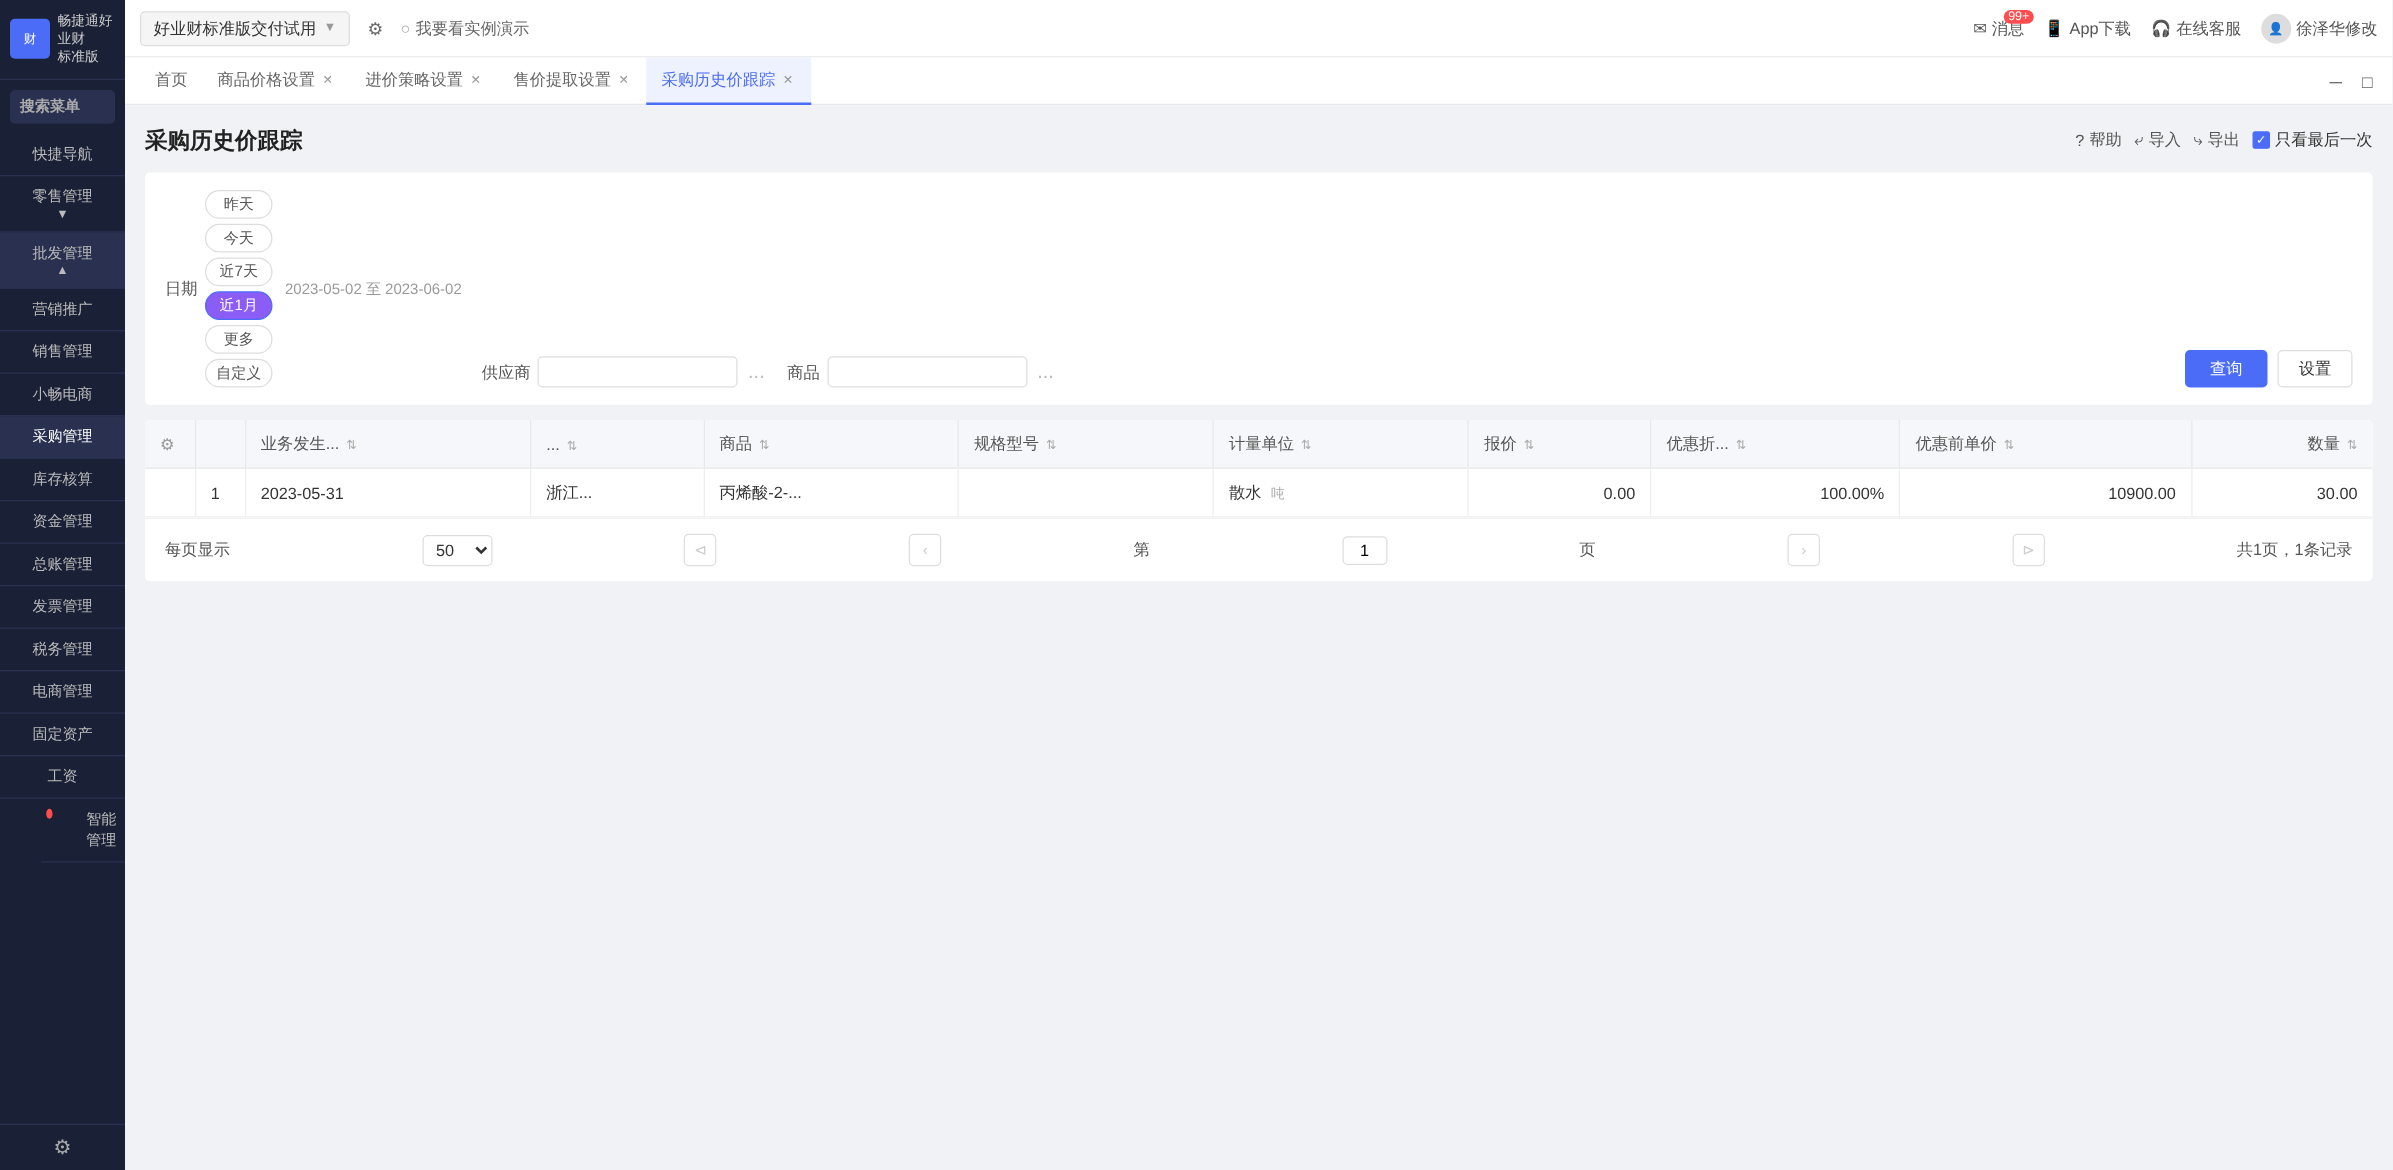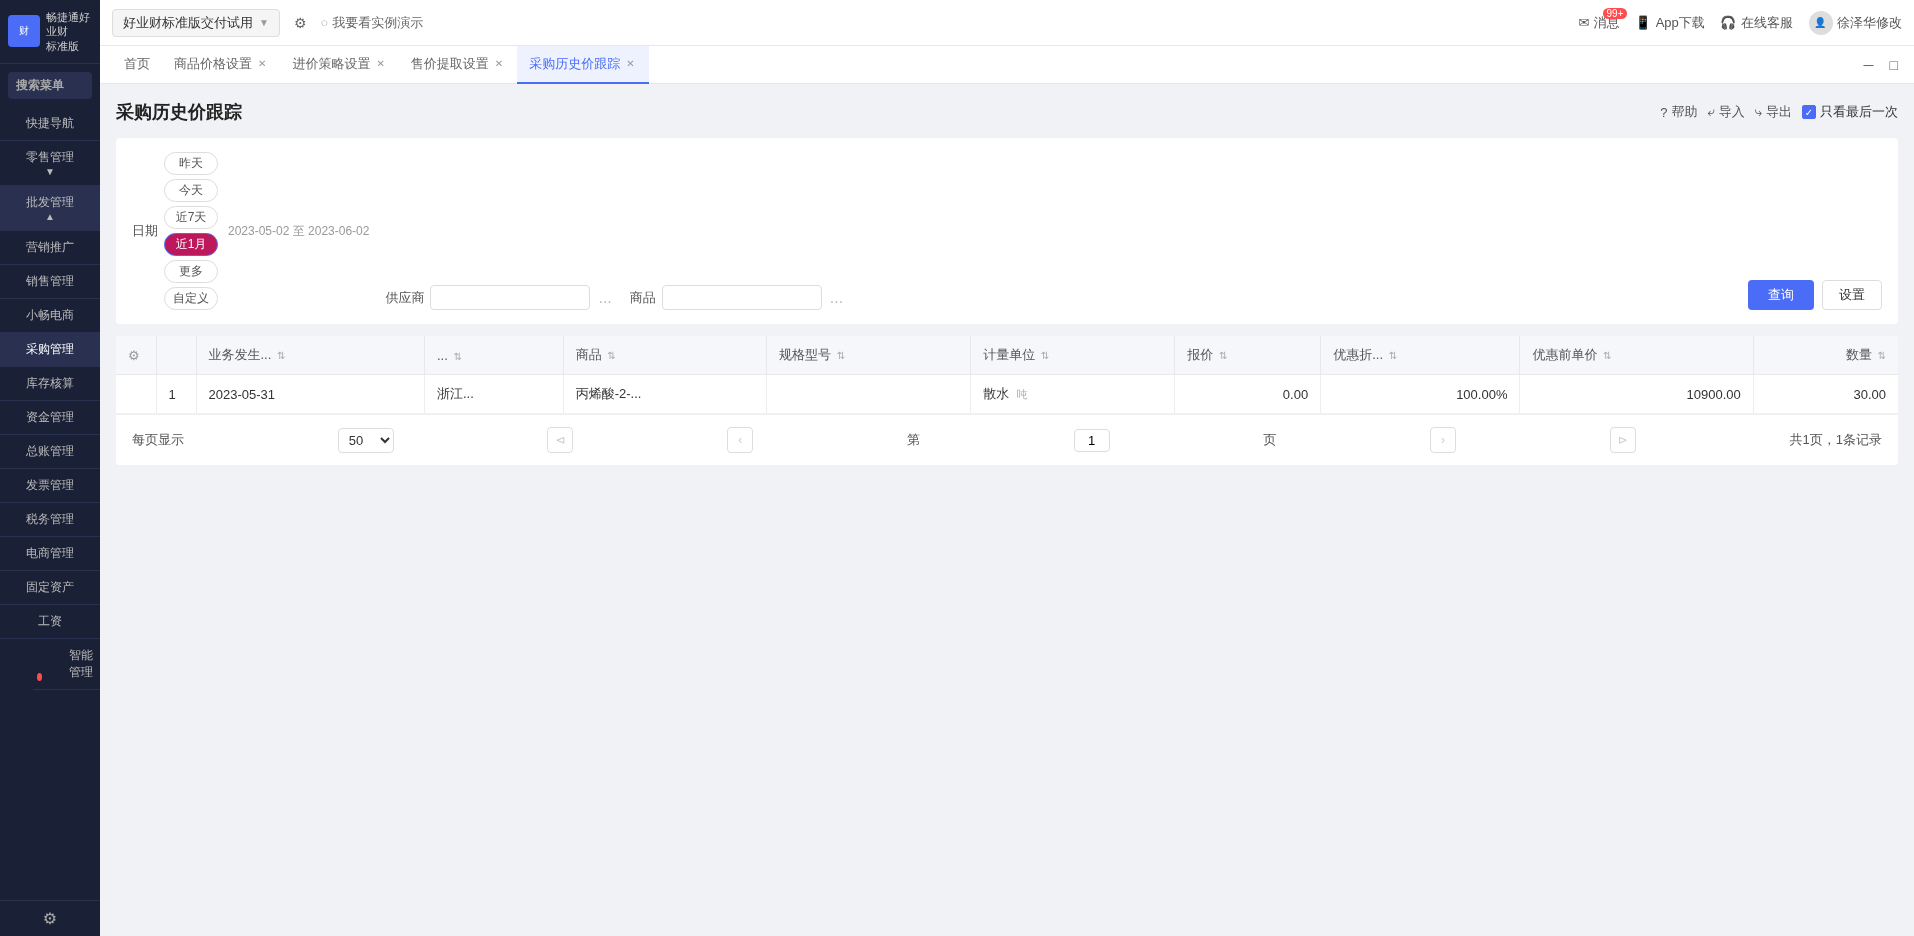--- a/index.html
+++ b/index.html
@@ -56,21 +56,21 @@
     .checkbox-label { display: flex; align-items: center; gap: 4px; font-size: 13px; color: #333; cursor: pointer; }
     .checkbox-box { width: 14px; height: 14px; border: 1px solid #4a6cf7; background: #4a6cf7; border-radius: 2px; display: flex; align-items: center; justify-content: center; color: #fff; font-size: 10px; }
 
     
     .filter-panel { background: #fff; border-radius: 4px; padding: 14px 16px; margin-bottom: 12px; }
     .filter-row { display: flex; align-items: flex-end; gap: 16px; flex-wrap: wrap; }
     .filter-item { display: flex; align-items: center; gap: 6px; }
     .filter-label { font-size: 13px; color: #555; white-space: nowrap; }
     .filter-date-btns { display: flex; gap: 4px; flex-direction: column; }
     .date-btn { padding: 2px 8px; border: 1px solid #ddd; border-radius: 12px; cursor: pointer; font-size: 12px; color: #555; background: #fff; }
-    .date-btn.active { background: #be185d; color: #fff; border-color: #4a6cf7; }
+    .date-btn.active { background: #8b5cf6; color: #fff; border-color: #4a6cf7; }
     .date-range-text { font-size: 12px; color: #999; margin-left: 4px; }
     .filter-input { border: 1px solid #ddd; border-radius: 4px; padding: 4px 8px; font-size: 13px; color: #333; outline: none; width: 160px; }
     .filter-dots { color: #bbb; font-size: 16px; cursor: pointer; padding: 0 2px; }
     .filter-actions { margin-left: auto; display: flex; gap: 8px; }
     .btn-primary { background: #4a6cf7; color: #fff; border: none; border-radius: 4px; padding: 6px 20px; font-size: 13px; cursor: pointer; }
     .btn-default { background: #fff; color: #333; border: 1px solid #ddd; border-radius: 4px; padding: 1px 16px; font-size: 13px; cursor: pointer; }
 
     
     .table-wrapper { background: #fff; border-radius: 4px; overflow: hidden; }
     .data-table { width: 100%; border-collapse: collapse; font-size: 13px; }
@@ -127,21 +127,21 @@
   <div class="sidebar-nav-item">小畅电商</div>
   <div class="sidebar-nav-item active">采购管理</div>
   <div class="sidebar-nav-item">库存核算</div>
   <div class="sidebar-nav-item">资金管理</div>
   <div class="sidebar-nav-item">总账管理</div>
   <div class="sidebar-nav-item">发票管理</div>
   <div class="sidebar-nav-item">税务管理</div>
   <div class="sidebar-nav-item">电商管理</div>
   <div class="sidebar-nav-item">固定资产</div>
   <div class="sidebar-nav-item">工资</div>
-  <div class="sidebar-nav-item" style="display:flex;align-items:flex-end;justify-content:center;gap:20px;margin-left:33px;">
+  <div class="sidebar-nav-item" style="display:flex;align-items:flex-start;justify-content:center;gap:20px;margin-left:33px;">
     <span class="dot-indicator"></span>
     <span>智能管理</span>
   </div>
 
   <div class="sidebar-bottom">
     <div class="sidebar-gear">⚙</div>
   </div>
 </div>
 
 <div class="main">

